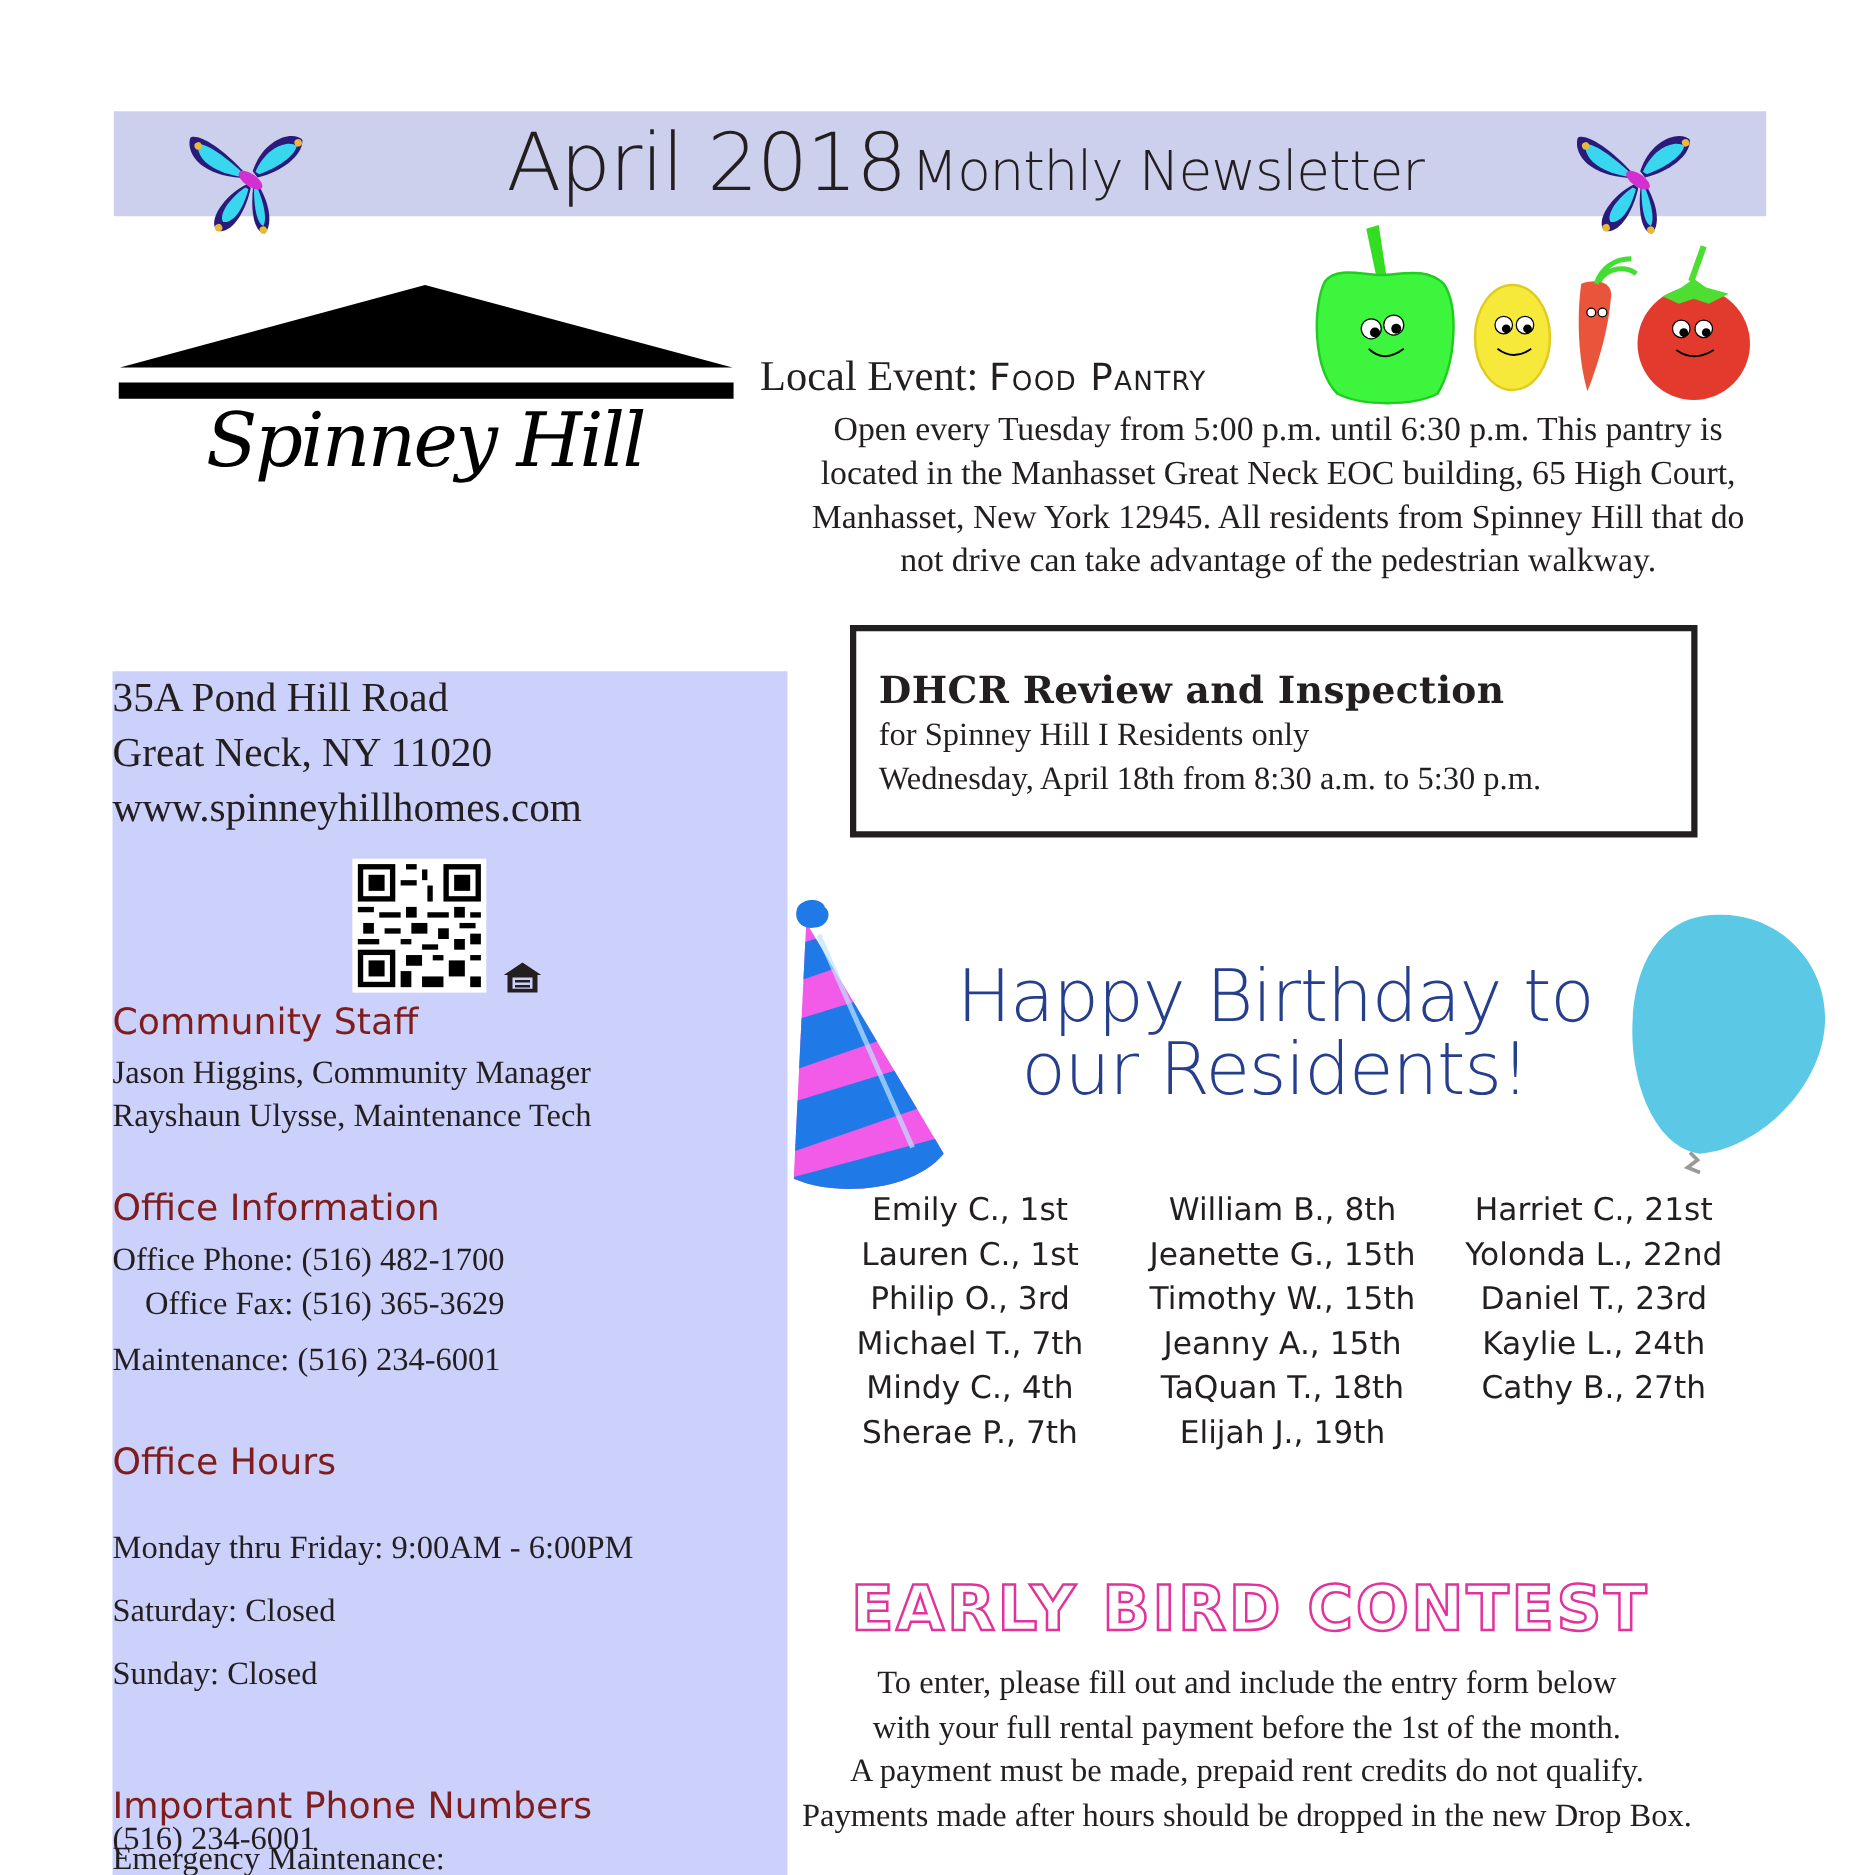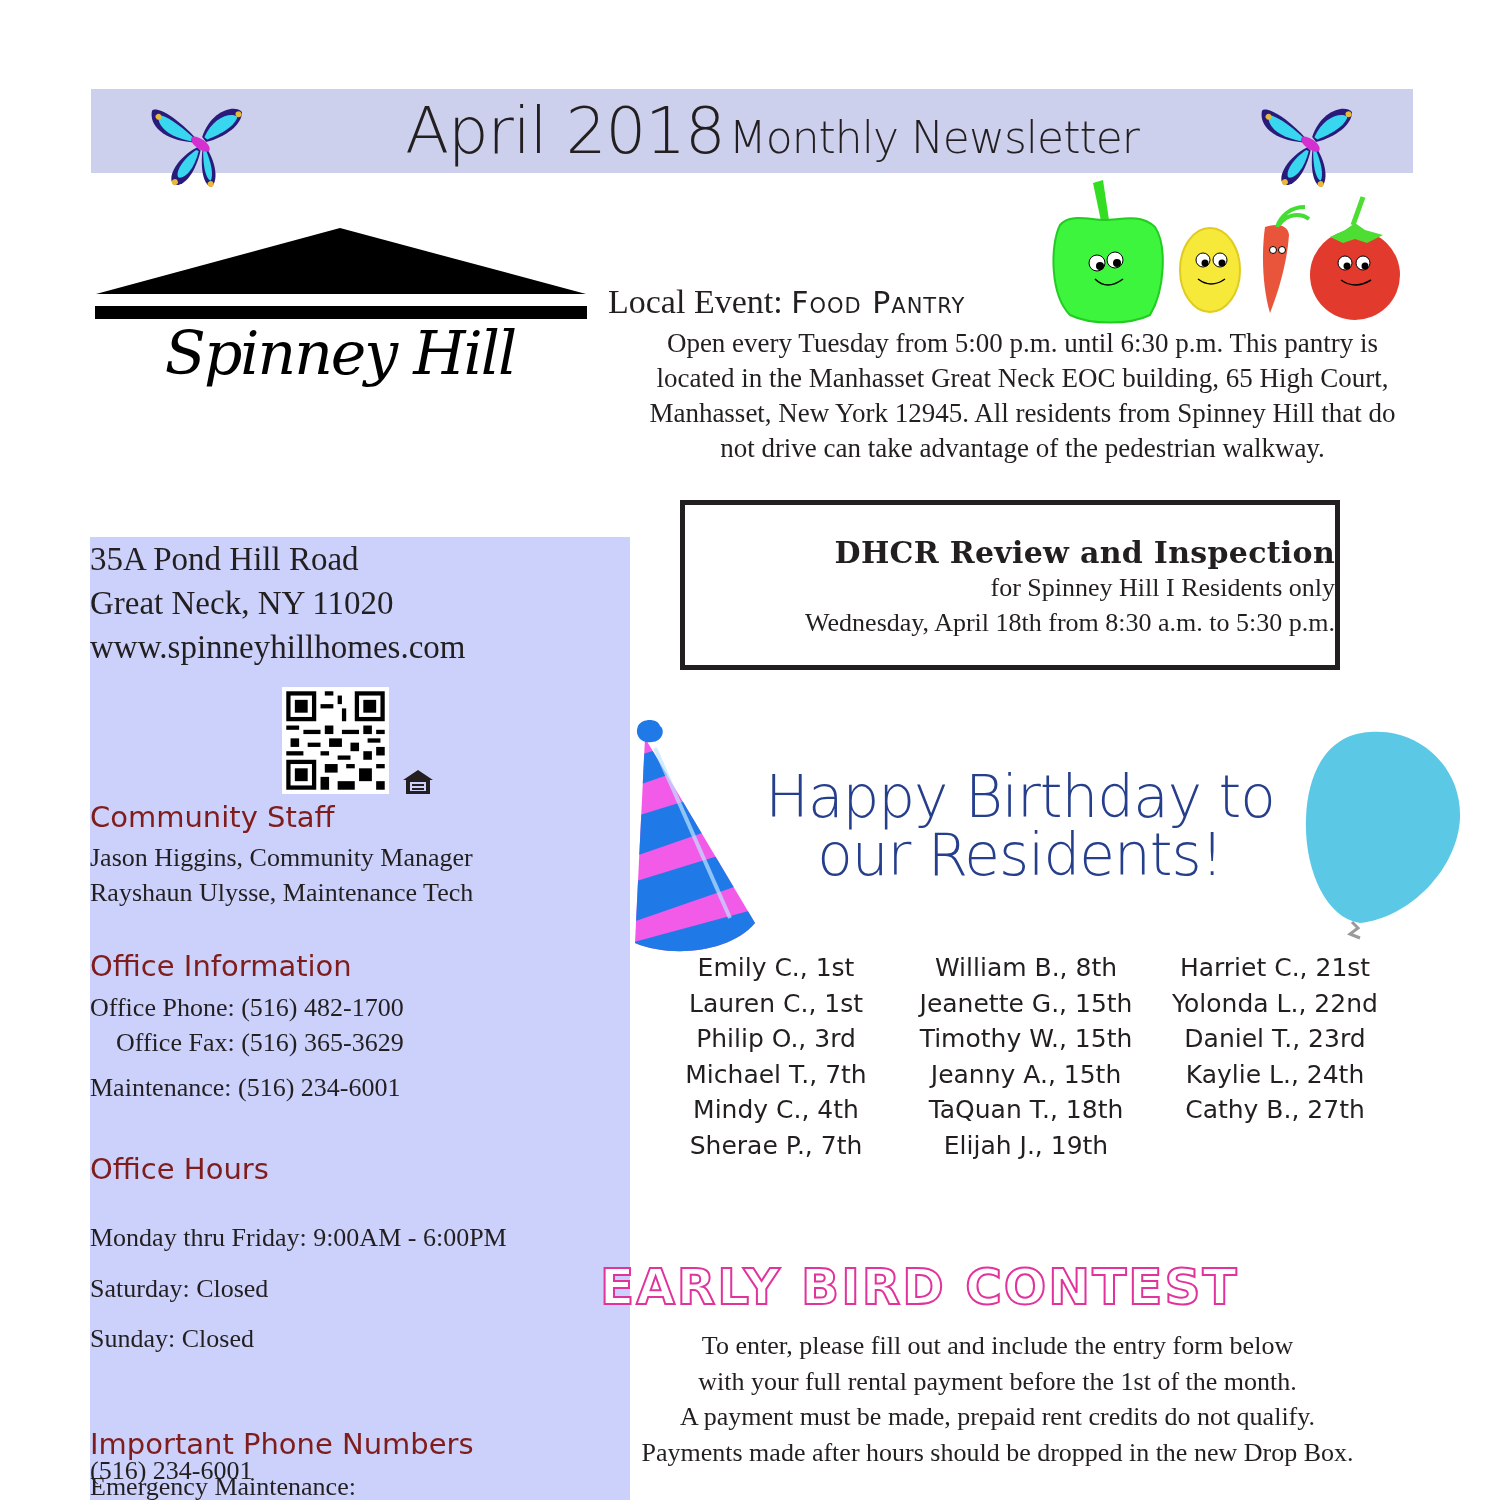--- a/index.html
+++ b/index.html
@@ -49,41 +49,42 @@
     .eho-icon { position: absolute; left: 312px; top: 232px; width: 32px; height: 26px; }
     .sb-heading {
       font-family: "DejaVu Sans", "Liberation Sans", sans-serif; font-size: 29px; color: #7f1d1d;
       position: absolute; left: 0; width: 100%;
     }
     .sb-text { font-size: 26px; position: absolute; left: 0; width: 100%; line-height: 35px; }
 
     
     .dhcr-box {
       left: 680px; top: 500px; width: 650px; height: 160px; border: 5px solid #231f20;
-      text-align: right;
+      text-align: left;
+      padding-left: 18px;
     }
     .dhcr-title { font-family: "DejaVu Serif", serif; font-weight: bold; font-size: 30px; margin-top: 30px; letter-spacing: 0.3px; }
     .dhcr-line { font-size: 26px; line-height: 35px; }
 
     
     .bday-title {
       left: 700px; top: 768px; width: 640px; text-align: center;
       font-family: "DejaVu Sans", "Liberation Sans", sans-serif; font-weight: 300;
       color: #263f8c; font-size: 58px; line-height: 58px; letter-spacing: -1px;
     }
     .party-hat { left: 630px; top: 718px; width: 130px; height: 240px; }
     .balloon { left: 1300px; top: 728px; width: 165px; height: 212px; }
     .bday-col {
       top: 950px; width: 260px; text-align: center;
       font-family: "DejaVu Sans", "Liberation Sans", sans-serif; font-size: 25px; line-height: 35.5px; color: #231f20;
     }
 
     
     .eb-title {
-      left: 600px; top: 1258px; width: 800px; 
+      left: 600px; top: 1258px; width: 800px; text-align: center;
       font-family: "DejaVu Sans", "Liberation Sans", sans-serif; font-weight: bold; font-size: 50px;
       color: #ffffff; -webkit-text-stroke: 2px #e2339c; letter-spacing: 2px;
     }
     .eb-body {
       left: 590px; top: 1328px; width: 815px; text-align: center; font-size: 26px; line-height: 35.5px;
     }
   </style>
 </head>
 <body>
 

